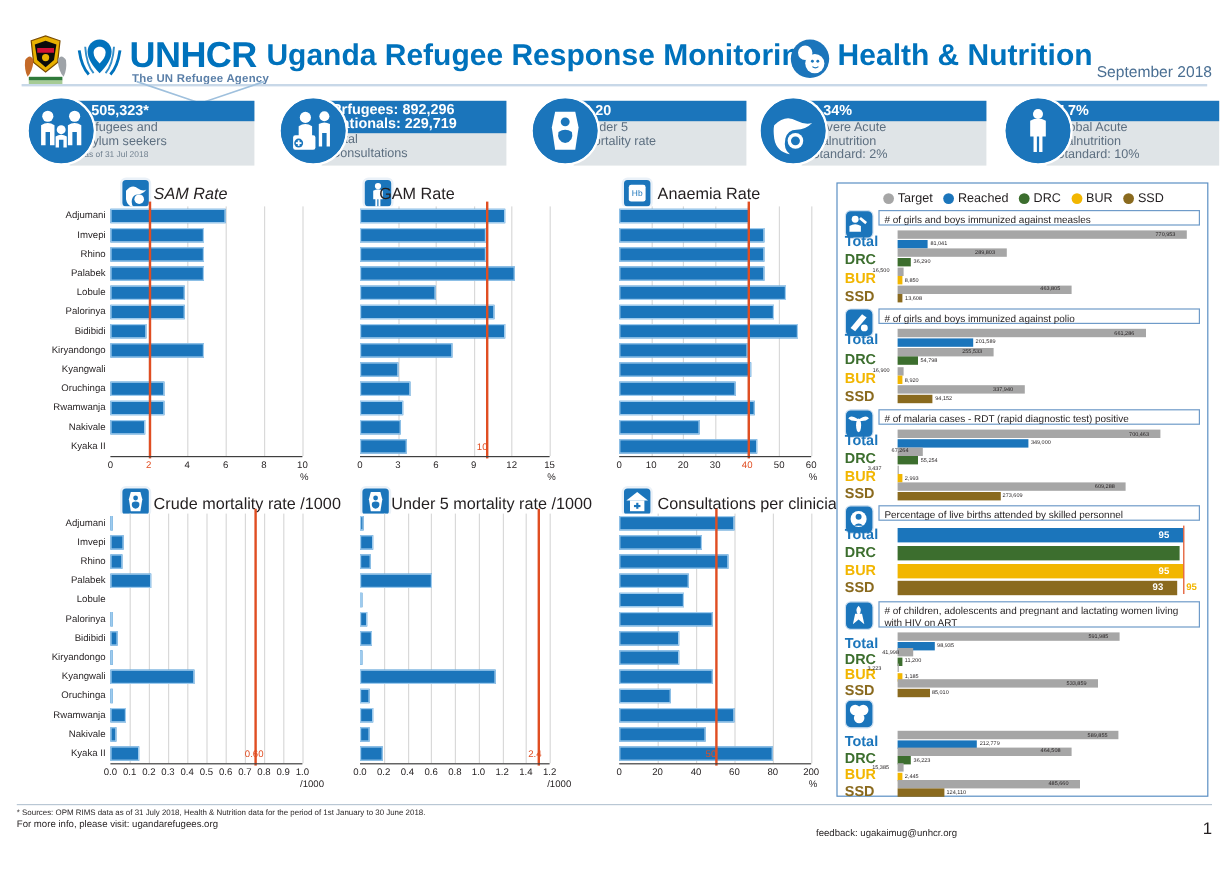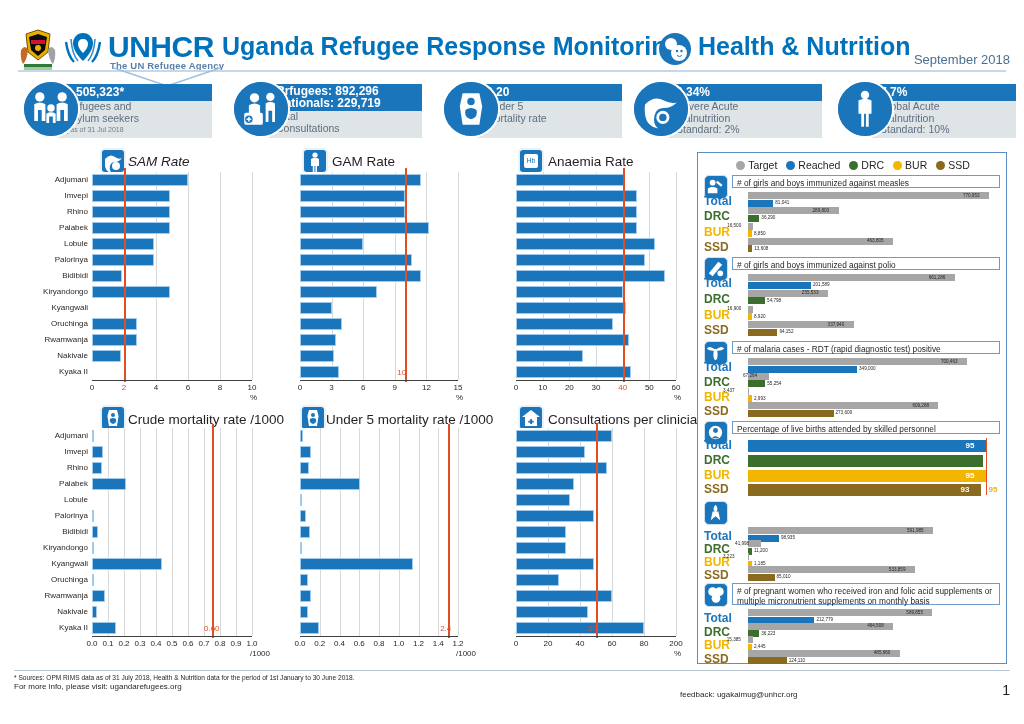--- a/index.html
+++ b/index.html
@@ -285,21 +285,21 @@
       <div class="xtick" style="left:208px; top:383px; width:24px; ">8</div>
       <div class="xtick" style="left:240px; top:383px; width:24px; ">10</div>
       <div class="axis-unit" style="left:250px; top:393px;">%</div>
     </div>
     <div class="chart-card">
       <div class="chart-ico" style="left:302px; top:148px;">
           <svg viewBox="0 0 22 22" width="22" height="22">
           <circle cx="11" cy="5" r="2.6" fill="#fff"></circle>
           <path d="M7 9 q4 -2.5 8 0 v7 h-2 v7 h-1.6 v-7 h-1 v7 h-1.6 v-7 h-1.8z" fill="#fff"></path>
         </svg></div>
-      <div class="chart-title" style="left:332px; top:154px;">GAM Rate</div>
+      <div class="chart-title" style="left:316px; top:154px;">GAM Rate</div>
       <div class="plot" style="left:300px; top:172px; width:158px; height:208px;">
         <div class="grid-line" style="left:31.6px; height:208px;"></div>
         <div class="grid-line" style="left:63.2px; height:208px;"></div>
         <div class="grid-line" style="left:94.8px; height:208px;"></div>
         <div class="grid-line" style="left:126.4px; height:208px;"></div>
         <div class="grid-line" style="left:158px; height:208px;"></div>
         <div class="bar" style="left:0; top:2.08px; width:121.13333333333334px; height:11.84px; background:#1b75bb;"></div>
         <div class="bar" style="left:0; top:18.08px; width:105.33333333333333px; height:11.84px; background:#1b75bb;"></div>
         <div class="bar" style="left:0; top:34.08px; width:105.33333333333333px; height:11.84px; background:#1b75bb;"></div>
         <div class="bar" style="left:0; top:50.08px; width:128.50666666666666px; height:11.84px; background:#1b75bb;"></div>
@@ -643,20 +643,21 @@
         <div class="rval rval-big rval-on" style="left:258.5px; top:64.25px;">93</div>
         <div class="blk-ref" style="left:283.5px; top:17px; height:57px;"></div>
         <div class="rval rval-big" style="left:286.5px; top:64.25px; color:#f2b600;">95</div>
       </div>
       <div class="blk" style="top: 348px; height: 80px;">
         <div class="blk-ico">
           <svg viewBox="0 0 22 22" width="21" height="21">
             <path d="M11 3 q4 4 0 8 q-4 -4 0 -8z" fill="#fff"></path>
             <path d="M8 10 L6 19 l5 -4 5 4 -2 -9z" fill="#fff"></path>
           </svg></div>
+        <div class="blk-title" style="height:22px;"># of children, adolescents and pregnant and lactating women living with HIV on ART</div>
         <div class="cat-label cat-total" style="top:28px;">Total</div>
         <div class="rbar target" style="top:26px; width:184.9953125px;"></div>
         <div class="rval" style="left:204.9953125px; top:26.6px;">591,985</div>
         <div class="rbar reached-total" style="top:33.5px; width:30.917187499999997px;"></div>
         <div class="rval" style="left:78.9171875px; top:34px;">98,935</div>
         <div class="cat-label cat-drc" style="top:41px;">DRC</div>
         <div class="rbar target" style="top:39px; width:13.124375px;"></div>
         <div class="rval" style="left:33.124375px; top:39.6px;">41,998</div>
         <div class="rbar reached-drc" style="top:46.5px; width:4px;"></div>
         <div class="rval" style="left:52px; top:47px;">11,200</div>
@@ -671,21 +672,20 @@
         <div class="rbar reached-ssd" style="top:72.5px; width:26.565625px;"></div>
         <div class="rval" style="left:74.565625px; top:73px;">85,010</div>
       </div>
       <div class="blk" style="top: 430px; height: 82px;">
         <div class="blk-ico">
           <svg viewBox="0 0 22 22" width="21" height="21">
             <circle cx="8" cy="8" r="4.6" fill="#fff"></circle>
             <circle cx="15" cy="8" r="4.6" fill="#fff"></circle>
             <circle cx="11.5" cy="15" r="4.6" fill="#fff"></circle>
           </svg></div>
-        <div class="blk-title" style="height:22px;"># of pregnant women who received iron and folic acid supplements  or multiple micronutrient supplements on monthly basis</div>
         <div class="cat-label cat-total" style="top:28px;">Total</div>
         <div class="rbar target" style="top:26px; width:184.3296875px;"></div>
         <div class="rval" style="left:204.3296875px; top:26.6px;">589,855</div>
         <div class="rbar reached-total" style="top:33.5px; width:66.4934375px;"></div>
         <div class="rval" style="left:114.4934375px; top:34px;">212,779</div>
         <div class="cat-label cat-drc" style="top:41.5px;">DRC</div>
         <div class="rbar target" style="top:39.5px; width:145.15875px;"></div>
         <div class="rval" style="left:165.15875px; top:40.1px;">464,508</div>
         <div class="rbar reached-drc" style="top:47px; width:11.3196875px;"></div>
         <div class="rval" style="left:59.3196875px; top:47.5px;">36,223</div>

